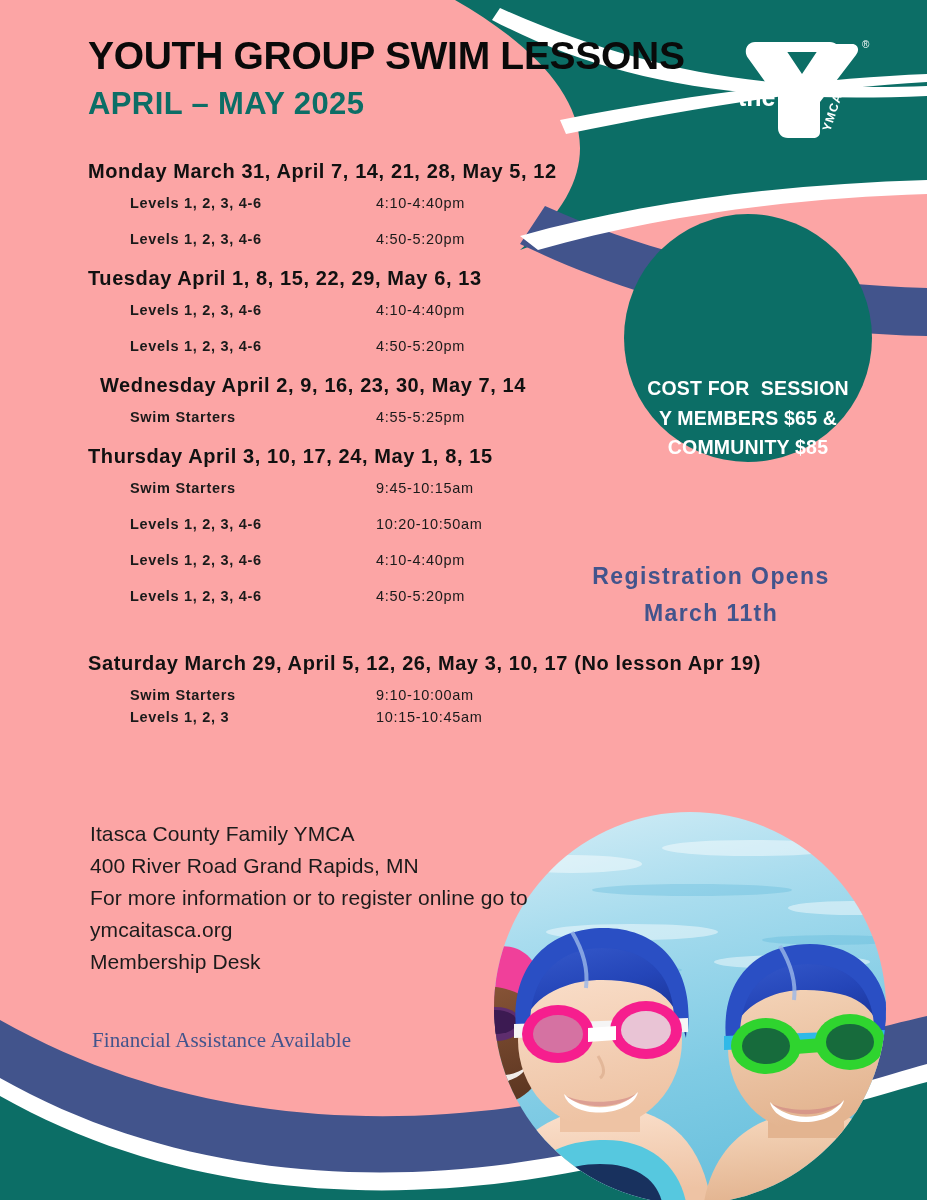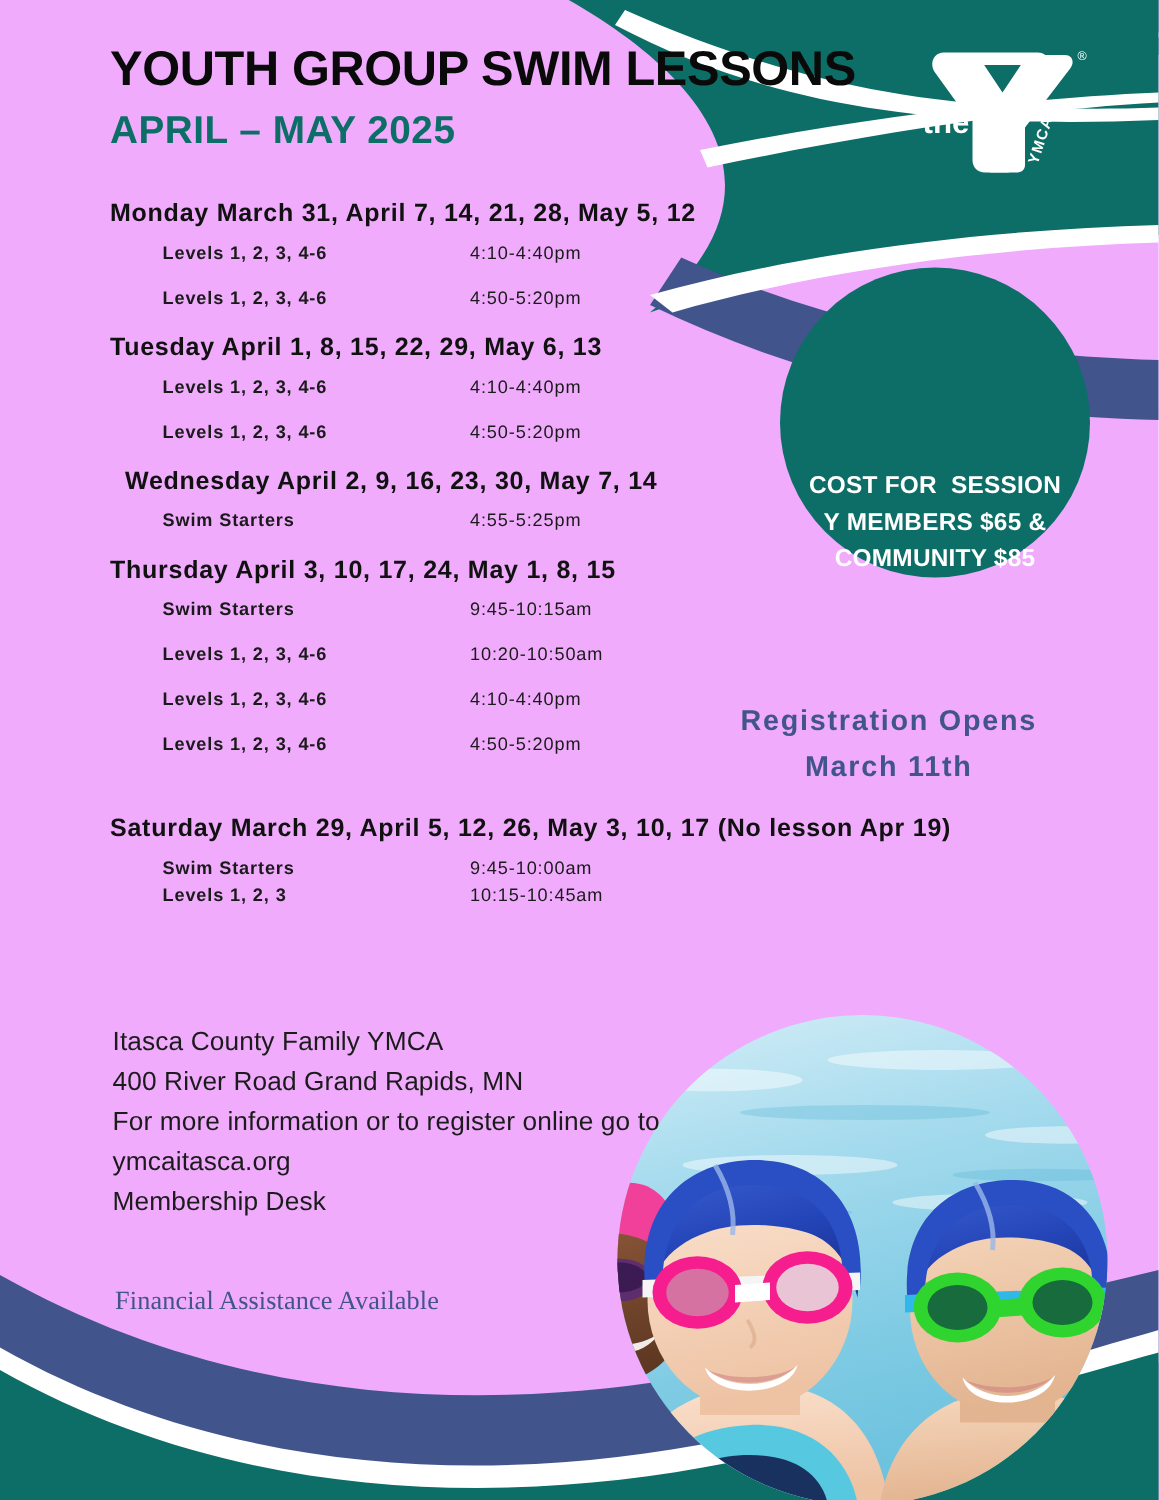--- a/index.html
+++ b/index.html
@@ -9,21 +9,21 @@
     background: #ffffff;
   }
   body {
     font-family: "Liberation Sans", sans-serif;
   }
   #flyer {
     position: relative;
     width: 927px;
     height: 1200px;
     overflow: hidden;
-    background: #f0abfc;
+    background: #fca5a5;
   }
   .deco-layer {
     position: absolute;
     top: 0;
     left: 0;
     width: 927px;
     height: 1200px;
     pointer-events: none;
   }
 
@@ -408,21 +408,21 @@
       <div class="session-row">
         <span class="session-level">Levels 1, 2, 3, 4-6</span>
         <span class="session-time">4:50-5:20pm</span>
       </div>
     </div>
 
     <div class="day-block block-gap-sat">
       <div class="day-heading">Saturday March 29, April 5, 12, 26, May 3, 10, 17 (No lesson Apr 19)</div>
       <div class="session-row tight">
         <span class="session-level">Swim Starters</span>
-        <span class="session-time">9:45-10:00am</span>
+        <span class="session-time">9:10-10:00am</span>
       </div>
       <div class="session-row tight">
         <span class="session-level">Levels 1, 2, 3</span>
         <span class="session-time">10:15-10:45am</span>
       </div>
     </div>
   </div>
 
   <div class="cost-badge">
     <div class="cost-line">COST FOR  SESSION</div>

